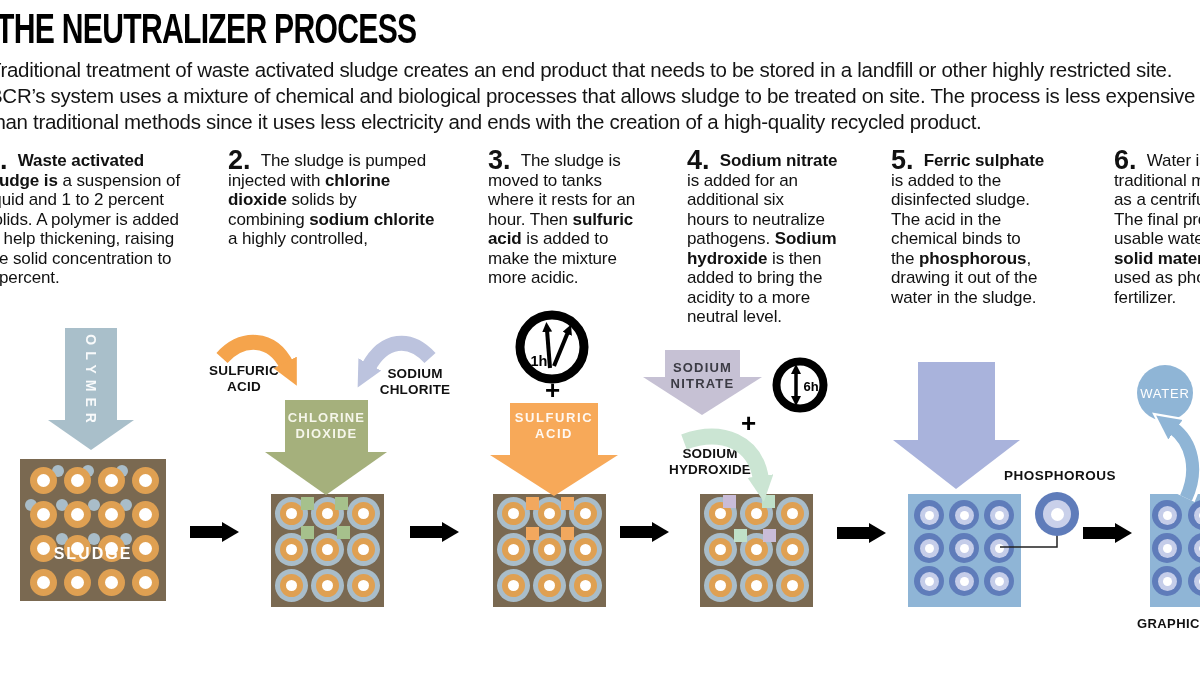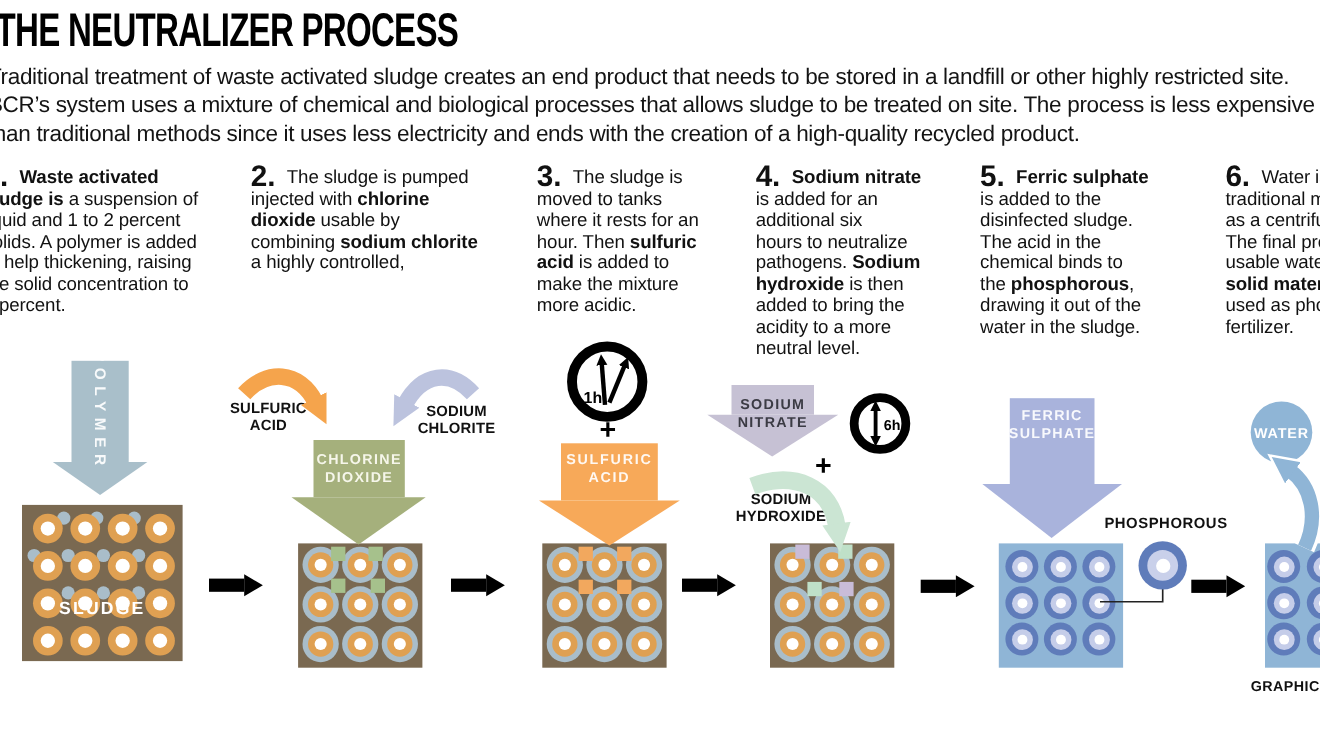--- a/index.html
+++ b/index.html
@@ -68,21 +68,21 @@
   .sq-s5{left:908px;top:494px;width:113px;height:113px}
   .sq-s6{left:1150px;top:494px;width:113px;height:113px}
   .donut{position:absolute;border-radius:50%;display:flex;align-items:center;justify-content:center}
   .donut-in{border-radius:50%;display:flex;align-items:center;justify-content:center}
   .dot{position:absolute;border-radius:50%}
   .chip{position:absolute;width:13px;height:13px}
   .sq-label{position:absolute;left:0;right:0;top:86px;text-align:center;color:#fff;font-weight:700;
             font-size:16px;letter-spacing:2px}
   
   #water{position:absolute;left:1137px;top:365px;width:56px;height:56px;border-radius:50%;background:#8fb5d6;
-         display:flex;align-items:center;justify-content:center;color:#fff;font-weight:700;font-size:13px;
+         display:flex;align-items:center;justify-content:center;color:#fff;font-weight:400;font-size:13px;
          letter-spacing:.8px;z-index:2}
   #phos{position:absolute;left:1035px;top:492px;width:44px;height:44px;border-radius:50%;background:#5f7cba;
         display:flex;align-items:center;justify-content:center;z-index:3}
   #phos .mid{width:28px;height:28px;border-radius:50%;background:#c9d0ea;display:flex;align-items:center;justify-content:center}
   #phos .core{width:13px;height:13px;border-radius:50%;background:#fff}
   .plus{position:absolute;font-size:26px;font-weight:800;color:#000;z-index:2}
   #plus1{left:545px;top:375px}#plus2{left:741px;top:408px}
   #credit{position:absolute;left:1137px;top:616px;font-size:13px;font-weight:700;letter-spacing:.4px;
           white-space:nowrap;z-index:2;color:#111}
   svg.curve{position:absolute;z-index:2;overflow:visible}
@@ -112,21 +112,21 @@
         <div class="sline"><span class="b">sludge is</span><span> a suspension of</span></div>
         <div class="sline"><span>liquid and 1 to 2 percent</span></div>
         <div class="sline"><span>solids. A polymer is added</span></div>
         <div class="sline"><span>to help thickening, raising</span></div>
         <div class="sline"><span>the solid concentration to</span></div>
         <div class="sline"><span>4 percent.</span></div>
       </div>
       <div class="step-col sc2">
         <div class="sline"><span class="num">2. </span><span>The sludge is pumped</span></div>
         <div class="sline"><span>injected with </span><span class="b">chlorine</span></div>
-        <div class="sline"><span class="b">dioxide</span><span> usable by</span></div>
+        <div class="sline"><span class="b">dioxide</span><span> solids by</span></div>
         <div class="sline"><span>combining </span><span class="b">sodium chlorite</span></div>
         <div class="sline"><span>a highly controlled,</span></div>
       </div>
       <div class="step-col sc3">
         <div class="sline"><span class="num">3. </span><span>The sludge is</span></div>
         <div class="sline"><span>moved to tanks</span></div>
         <div class="sline"><span>where it rests for an</span></div>
         <div class="sline"><span>hour. Then </span><span class="b">sulfuric</span></div>
         <div class="sline"><span class="b">acid</span><span> is added to</span></div>
         <div class="sline"><span>make the mixture</span></div>
@@ -548,24 +548,20 @@
           <marker id="m-mt" markerUnits="userSpaceOnUse" markerWidth="30" markerHeight="30" refX="4" refY="13" orient="auto">
         <path d="M0,0 L26,13 L0,26 Z" fill="#cbe5d3"></path>
           </marker>
         </defs>
       <path d="M12,14 C50,0 84,14 89,52" fill="none" stroke="#cbe5d3" stroke-width="16" marker-end="url(#m-mt)"></path>
     </svg>
 
     <div class="varrow" id="fs-arrow">
       <div class="vshaft"></div>
       <div class="vhead"></div>
-      <div class="alabel">
-        <div>FERRIC</div>
-        <div>SULPHATE</div>
-      </div>
     </div>
     <div class="blabel" id="lbl-ph">PHOSPHOROUS</div>
     <svg class="curve" id="conn" width="70" height="25">
       <polyline points="5,17 62,17 62,5" fill="none" stroke="#222" stroke-width="1.5"></polyline>
     </svg>
     <div id="phos">
       <div class="mid">
           <div class="core"></div>
         </div>
     </div>

